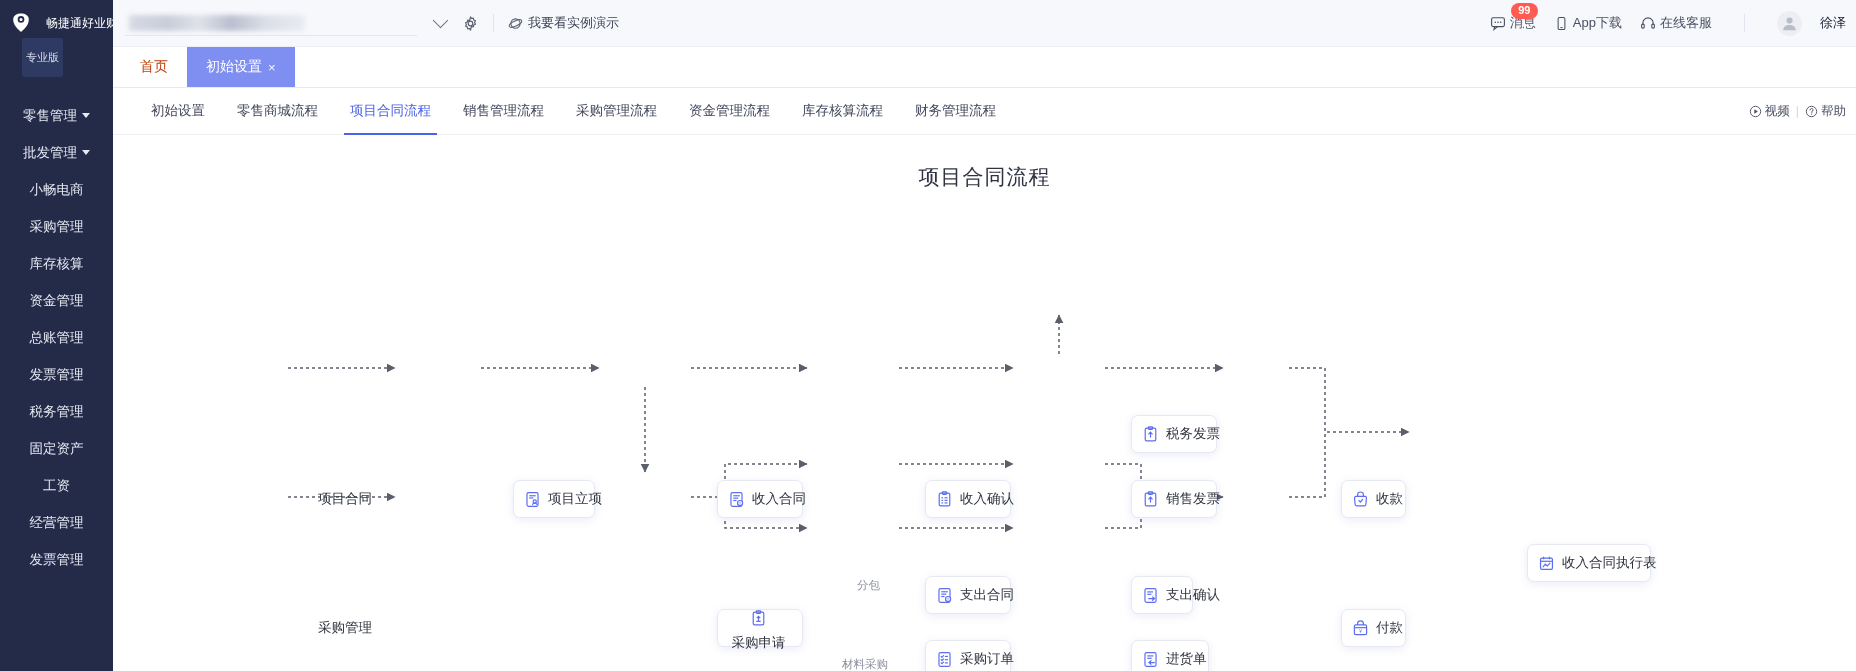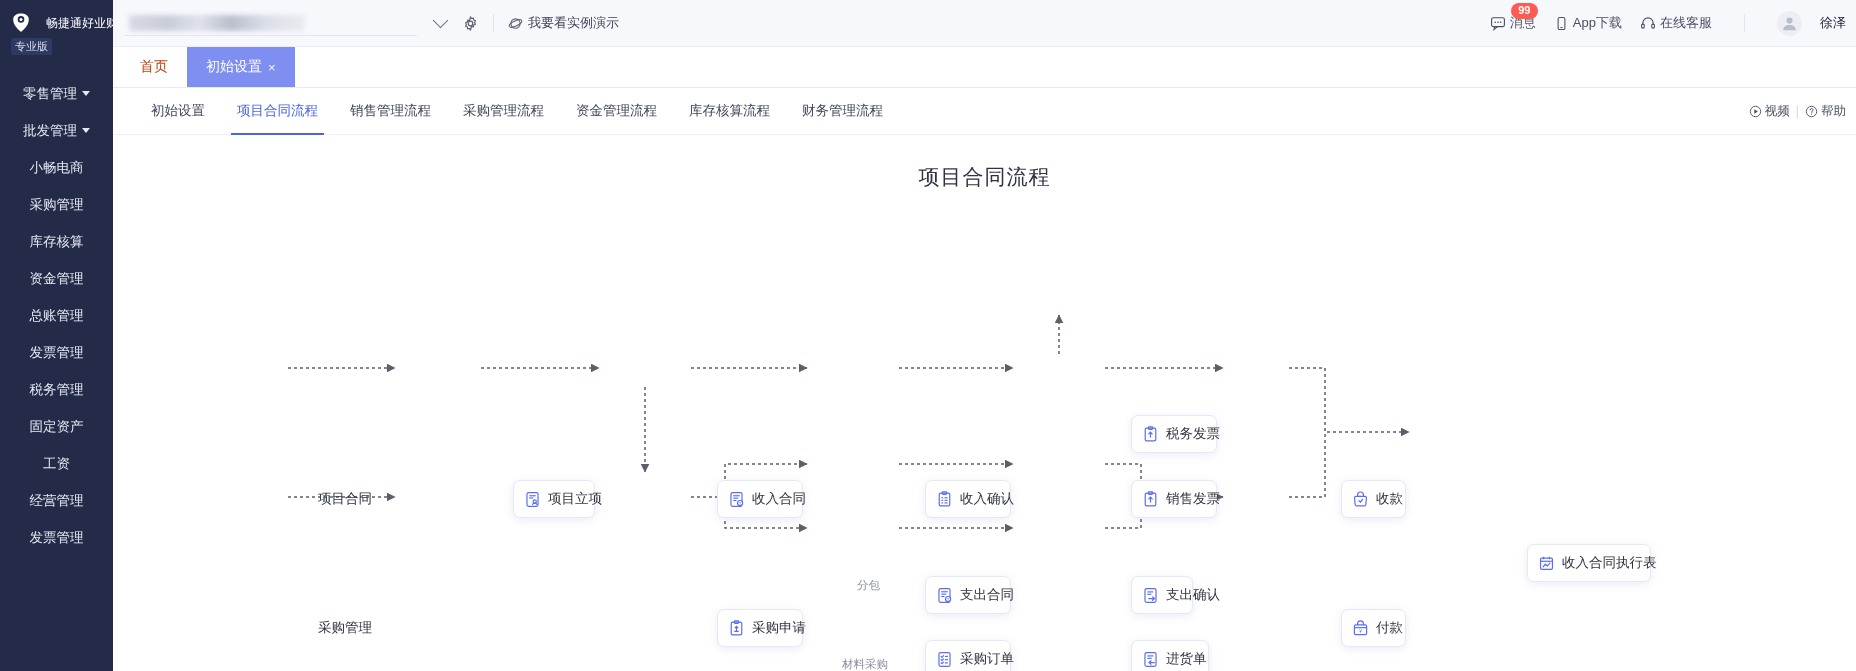--- a/index.html
+++ b/index.html
@@ -24,23 +24,23 @@
   .logo-mark {
     width: 22px; height: 22px; border-radius: 50%;
     background: #232b49; position: relative; flex: 0 0 22px;
   }
   .logo-mark svg { display:block; }
   .logo-text {
     color: #ffffff; font-size: 12px; line-height: 14px;
     letter-spacing: 0px; white-space: nowrap;
   }
   .logo-badge {
-    display: inline-block; margin-top: 4px; margin-left: 1px;
+    display: inline-block; margin-top: 4px; margin-left: 12px;
     background: #2f3a63; color: #d8dcea;
-    font-size: 11px; padding: 1px 4px; border-radius: 2px;
+    font-size: 11px; padding: 12px 4px; border-radius: 2px;
   }
   .nav { margin-top: 14px; }
   .nav-item {
     height: 37px; display: flex; align-items: center;
     justify-content: center; gap: 5px;
     color: #e6e9f2; font-size: 13.5px; cursor: pointer;
     position: relative;
   }
   .caret {
     width: 0; height: 0;
@@ -287,20 +287,23 @@
       <div class="tab active">
         <span>初始设置</span>
         <span class="x">×</span>
       </div>
     </div>
 
     <div class="subtabs">
       <div class="subtab">
           <span>初始设置</span>
         </div>
+      <div class="subtab">
+          <span>零售商城流程</span>
+        </div>
       <div class="subtab active">
           <span>项目合同流程</span>
         </div>
       <div class="subtab">
           <span>销售管理流程</span>
         </div>
       <div class="subtab">
           <span>采购管理流程</span>
         </div>
       <div class="subtab">
@@ -450,21 +453,21 @@
         <svg class="ic" viewBox="0 0 20 20" fill="none" stroke="#5b6ef0" stroke-width="1.4">
           <rect x="3" y="3.6" width="14" height="13.4" rx="1.6"></rect>
           <line x1="3" y1="7.4" x2="17" y2="7.4"></line>
           <line x1="6.6" y1="2" x2="6.6" y2="5"></line>
             <line x1="13.4" y1="2" x2="13.4" y2="5"></line>
           <path d="M6 14 L8.6 10.8 L11 12.8 L14 9.6" stroke-linecap="round"></path>
         </svg>
         <span>收入合同执行表</span>
       </div>
 
-      <div class="node" style="left:604px; top:474px; width:86px;">
+      <div class="node" style="left:604px; top:474px; width:86px;flex-direction:column;">
         <svg class="ic" viewBox="0 0 20 20" fill="none" stroke="#5b6ef0" stroke-width="1.4">
           <rect x="3.8" y="2.6" width="12.4" height="15" rx="1.6"></rect>
           <rect x="7.4" y="1" width="5.2" height="3" rx="1"></rect>
           <path d="M7.4 13.4h5.2M10 13.4V7.6M8 9.6 L10 7.4 L12 9.6"></path>
         </svg>
         <span>采购申请</span>
       </div>
 
       <div class="node" style="left:812px; top:441px; width:86px;">
         <svg class="ic" viewBox="0 0 20 20" fill="none" stroke="#5b6ef0" stroke-width="1.4">

